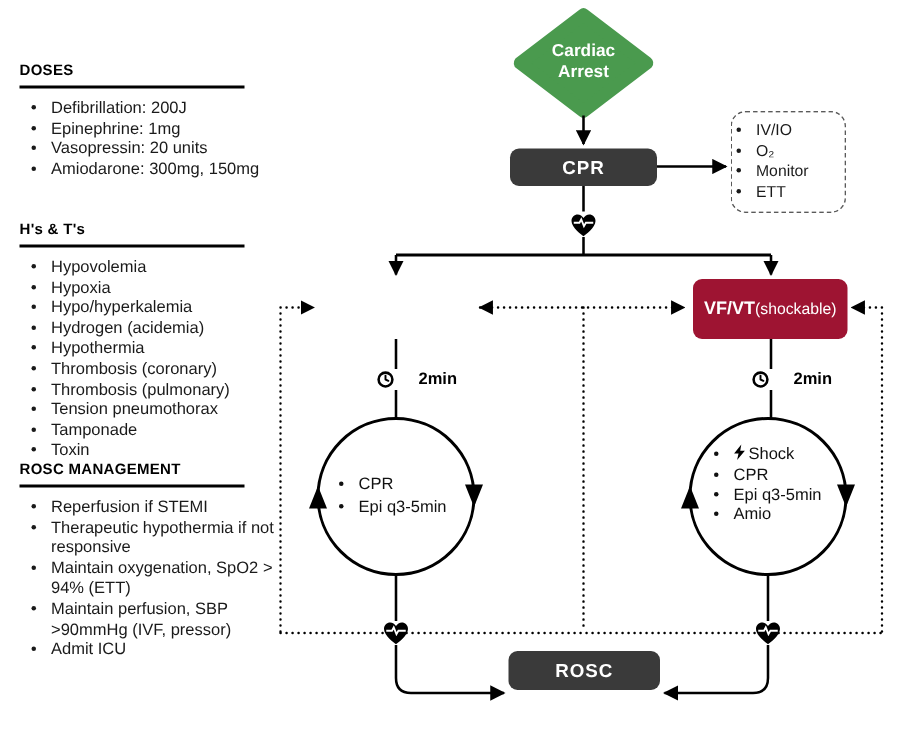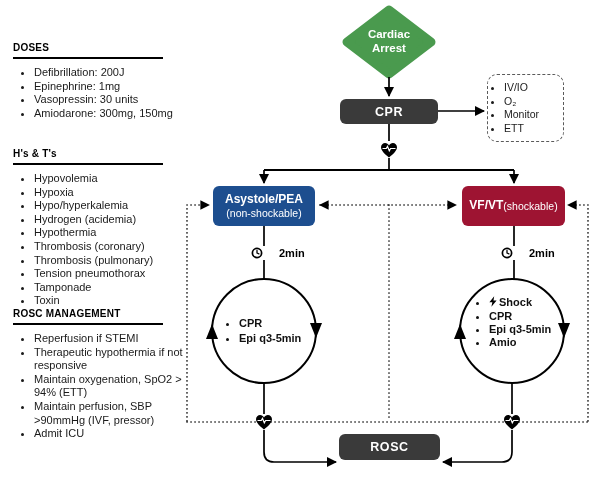--- a/index.html
+++ b/index.html
@@ -40,21 +40,21 @@
   }
   #adjuncts-box ul{margin:0;padding:0 0 0 16px;font-size:10.5px;line-height:13.5px;list-style:disc;}
   .timer{
     position:absolute;top:246px;background:#fff;display:flex;align-items:center;gap:16px;
     font-size:11px;font-weight:bold;padding:1px 3px;color:#000;
   }
   #timer-left{left:248px}
   #timer-right{left:498px}
   .timer svg{display:block;}
   .loop-text{position:absolute;font-size:11px;color:#111;}
-  .loop-text ul{margin:0;padding:0 0 0 15px;list-style:disc;font-weight:bold;}
+  .loop-text ul{margin:0;padding:0 0 0 15px;list-style:disc;}
   #loop-left{left:224px;top:316px;}
   #loop-left ul{line-height:14.5px;}
   #loop-right{left:474px;top:296px;}
   #loop-right ul{line-height:13px;}
   .shock-item .bolt{display:inline-block;margin-right:2px;vertical-align:-1px;}
 </style>
 </head>
 <body>
 
 <div id="canvas">
@@ -115,21 +115,21 @@
       <path d="M9 15.5 C8 14.6 1 9.8 1 5.3 C1 2.6 3 1 5.1 1 C6.7 1 8.2 2 9 3.4 C9.8 2 11.3 1 12.9 1 C15 1 17 2.6 17 5.3 C17 9.8 10 14.6 9 15.5 Z" fill="#000"></path>
       <polyline points="2.5,6.5 6.3,6.5 7.5,4.3 9.3,8.8 10.6,6.5 15.5,6.5" stroke="#fff" stroke-width="1.2" fill="none"></polyline>
     </g>
   </svg>
 
   <div class="panel-section" id="sec-doses">
     <h3 class="panel-title">DOSES</h3>
     <ul class="panel-list">
       <li>Defibrillation: 200J</li>
       <li>Epinephrine: 1mg</li>
-      <li>Vasopressin: 30 units</li>
+      <li>Vasopressin: 20 units</li>
       <li>Amiodarone: 300mg, 150mg</li>
     </ul>
   </div>
 
   <div class="panel-section" id="sec-hsts">
     <h3 class="panel-title">H's &amp; T's</h3>
     <ul class="panel-list">
       <li>Hypovolemia</li>
       <li>Hypoxia</li>
       <li>Hypo/hyperkalemia</li>
@@ -162,24 +162,20 @@
 
   <div id="adjuncts-box">
     <ul>
       <li>IV/IO</li>
       <li>O₂</li>
       <li>Monitor</li>
       <li>ETT</li>
     </ul>
   </div>
 
-  <div class="node" id="asystole-box">
-    <span class="node-title">Asystole/PEA</span>
-    <span class="node-sub">(non-shockable)</span>
-  </div>
 
   <div class="node" id="vfvt-box">
     <span class="node-title">VF/VT</span>
     <span class="node-sub">(shockable)</span>
   </div>
 
   <div class="timer" id="timer-left">
     <svg width="12" height="12" viewBox="0 0 12 12">
       <circle cx="6" cy="6" r="4.6" fill="none" stroke="#000" stroke-width="1.7"></circle>
       <path d="M6 6 L6 3.4 M6 6 L7.9 6.9" stroke="#000" stroke-width="1.3" stroke-linecap="round" fill="none"></path>

